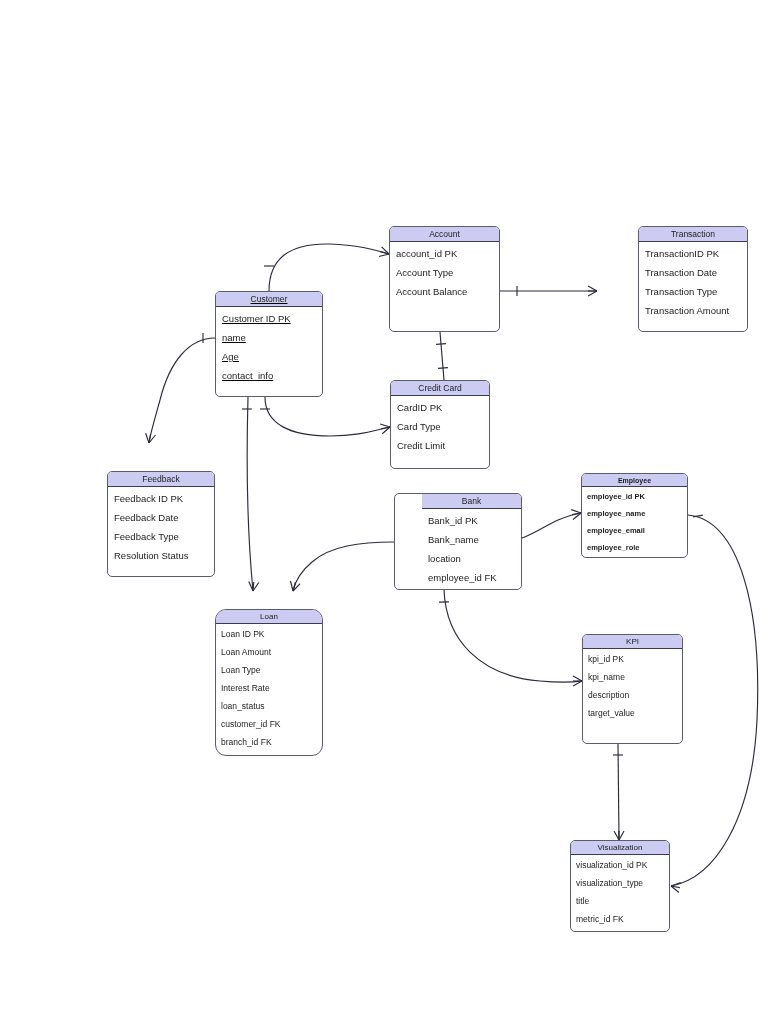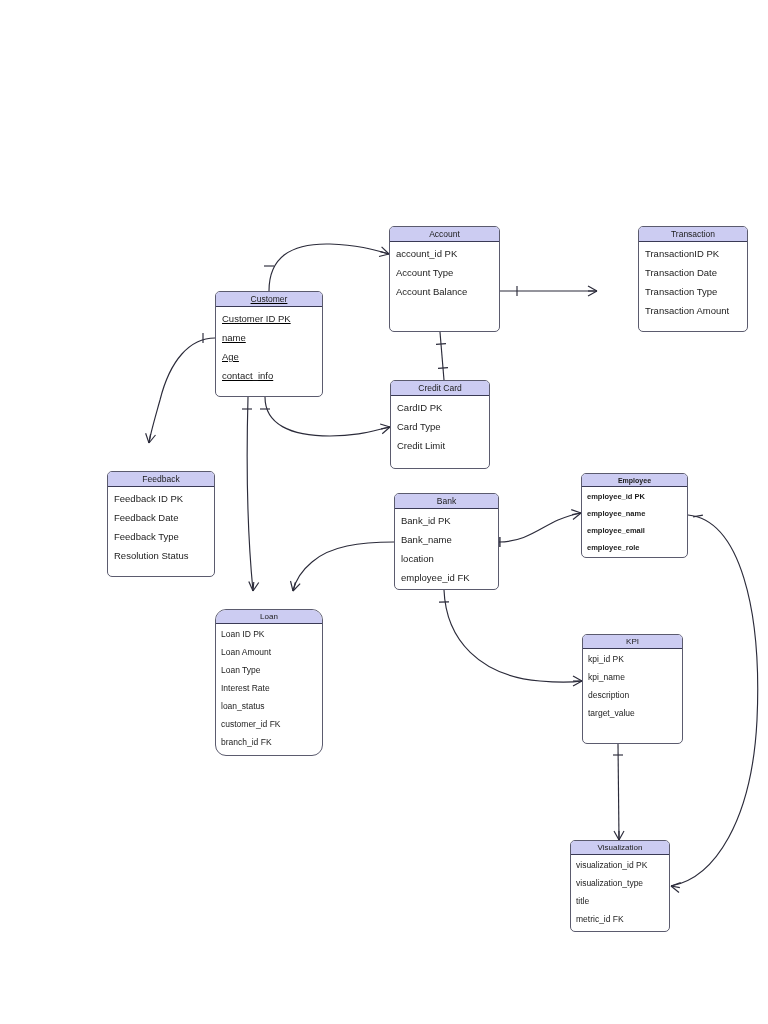--- a/index.html
+++ b/index.html
@@ -234,21 +234,21 @@
     </div>
     <div class="entity sz-small" style="left: 581px; top: 473px; width: 107px; height: 85px; font-weight: bold;">
       <div class="hdr">Employee</div>
       <div class="attrs">
         <div class="attr">employee_id PK</div>
         <div class="attr">employee_name</div>
         <div class="attr">employee_email</div>
         <div class="attr">employee_role</div>
       </div>
     </div>
-    <div class="entity sz-normal" style="left: 394px; top: 493px; width: 105px; height: 97px;">
+    <div class="entity sz-normal" style="left: 394px; top: 493px; width: 128px; height: 97px; padding-left: 27px;">
       <div class="hdr">Bank</div>
       <div class="attrs">
         <div class="attr">Bank_id PK</div>
         <div class="attr">Bank_name</div>
         <div class="attr">location</div>
         <div class="attr">employee_id FK</div>
       </div>
     </div>
     <div class="entity sz-mid" style="left: 215px; top: 609px; width: 108px; height: 147px; border-radius: 11px;">
       <div class="hdr">Loan</div>

